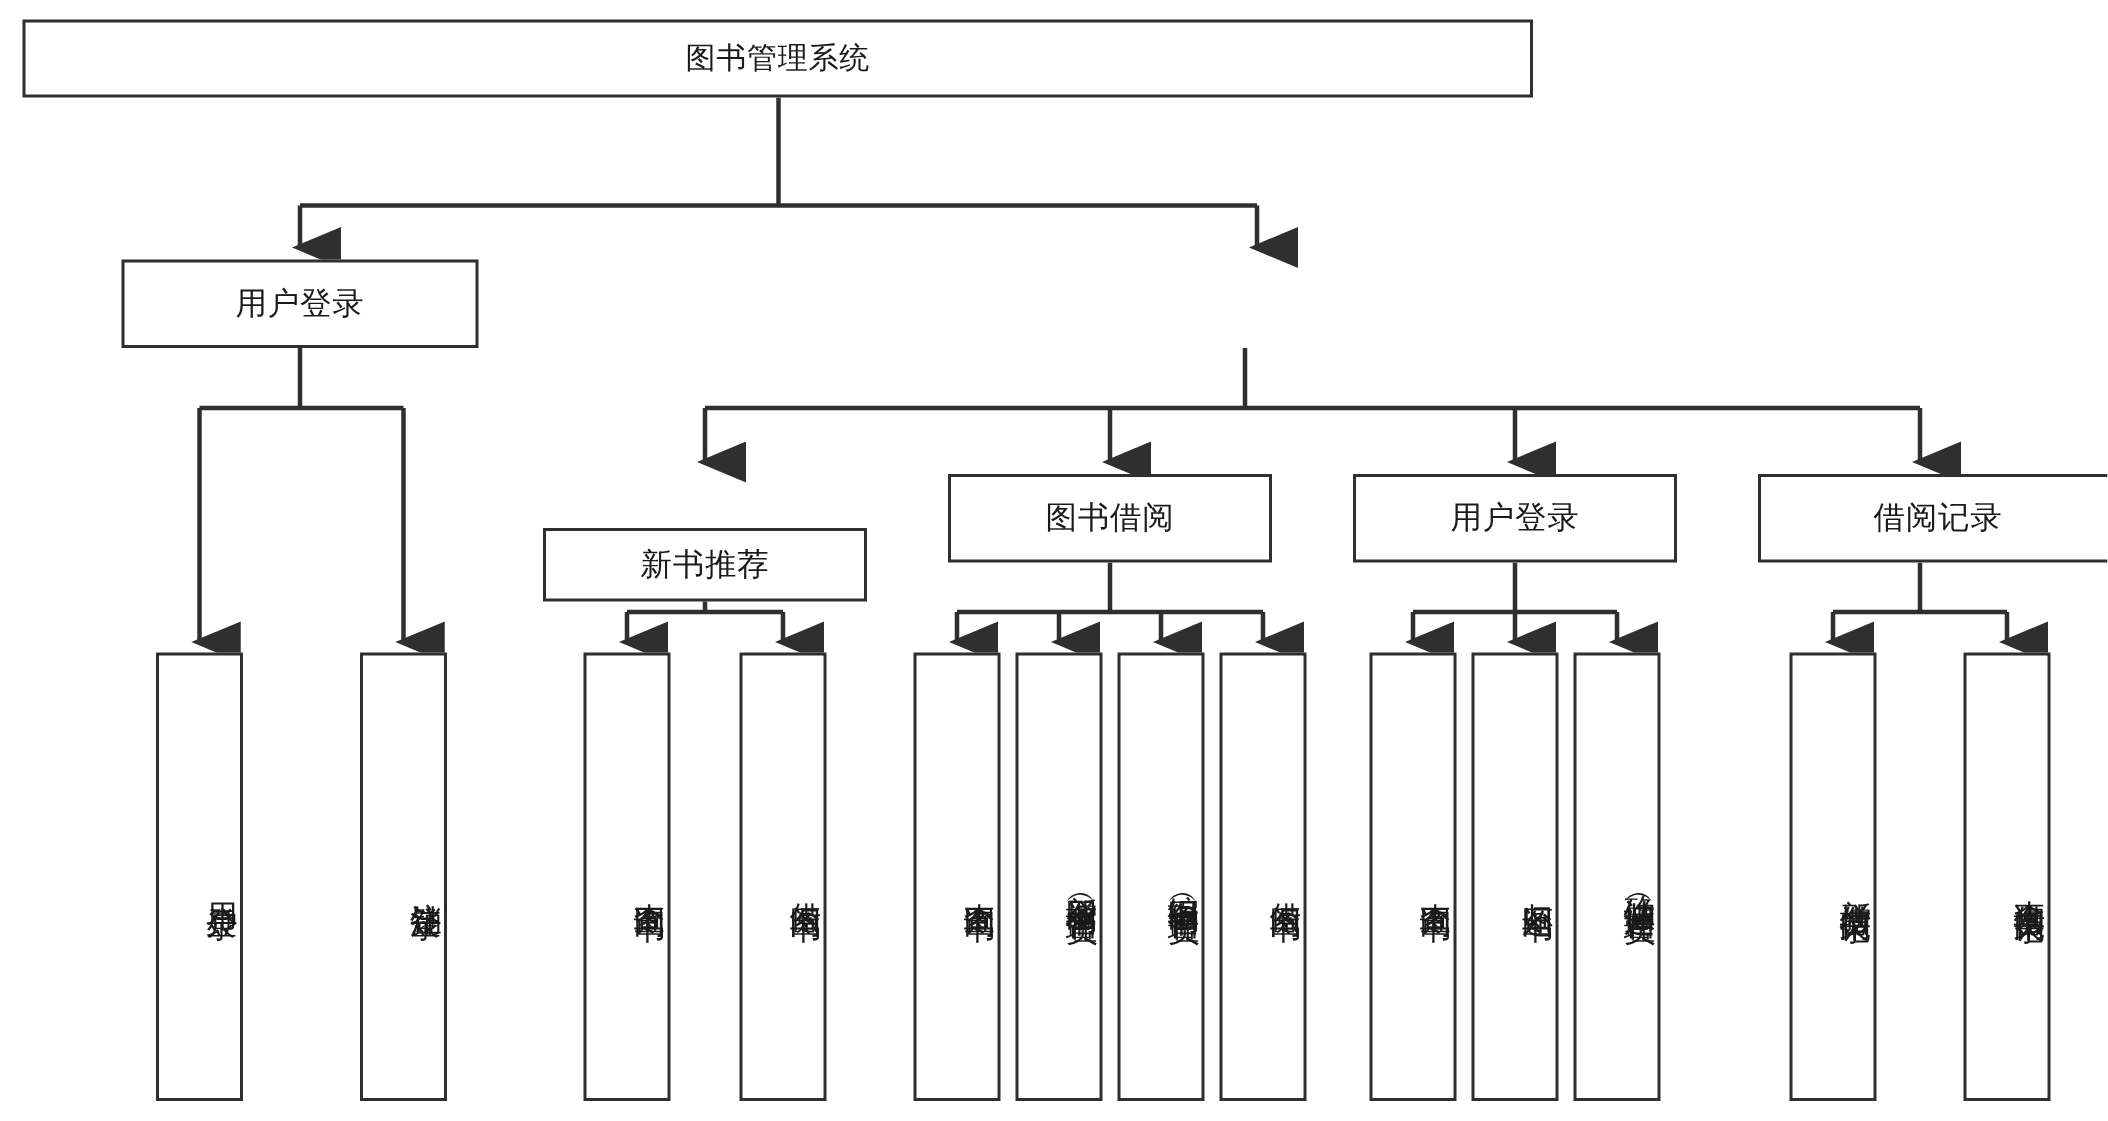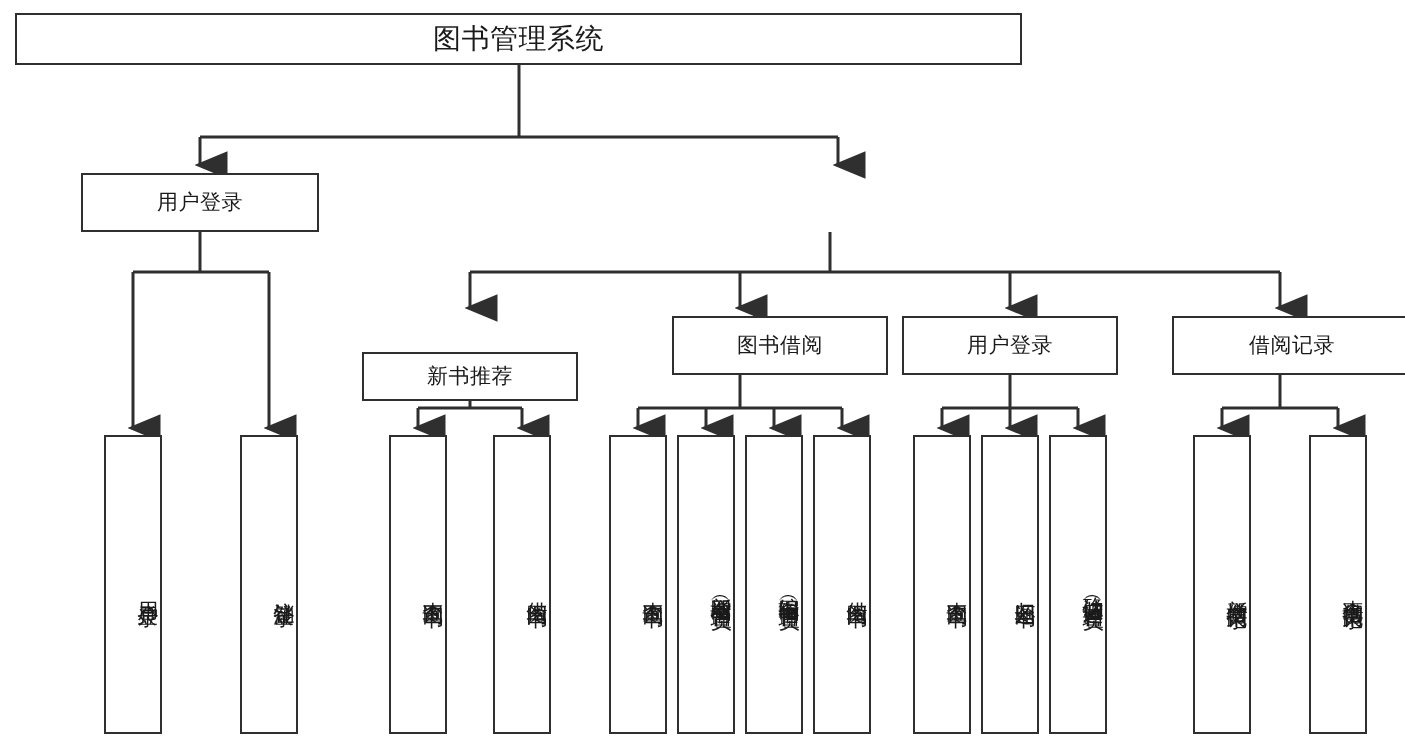--- a/index.html
+++ b/index.html
@@ -46,21 +46,21 @@
     padding-top: 8px;
     align-items: flex-start;
     justify-content: center;
   }
   .node.vert .lbl {
     writing-mode: vertical-rl;
     text-orientation: upright;
     white-space: nowrap;
   }
   .node.root {
-    font-size: 28px;
+    font-size: 20px;
   }
   #watermark {
     position: absolute;
     right: 8px;
     bottom: 6px;
     font-size: 17px;
     color: #b9b9b9;
     font-family: "DejaVu Sans", "Liberation Sans", sans-serif;
     white-space: nowrap;
     letter-spacing: 0.5px;
@@ -128,21 +128,21 @@
 
   <div class="node horiz" style="left:81px; top:173px; width:238px; height:59px;">
     <span class="lbl">用户登录</span>
   </div>
 
 
   <div class="node horiz" style="left:362px; top:316px; width:216px; height:49px;margin-top:36px;">
     <span class="lbl">新书推荐</span>
   </div>
 
-  <div class="node horiz" style="left:632px; top:316px; width:216px; height:59px;margin-left:40px;">
+  <div class="node horiz" style="left:632px; top:316px; width:216px; height:59px;">
     <span class="lbl">图书借阅</span>
   </div>
 
   <div class="node horiz" style="left:902px; top:316px; width:216px; height:59px;">
     <span class="lbl">用户登录</span>
   </div>
 
   <div class="node horiz" style="left:1172px; top:316px; width:240px; height:59px;">
     <span class="lbl">借阅记录</span>
   </div>

